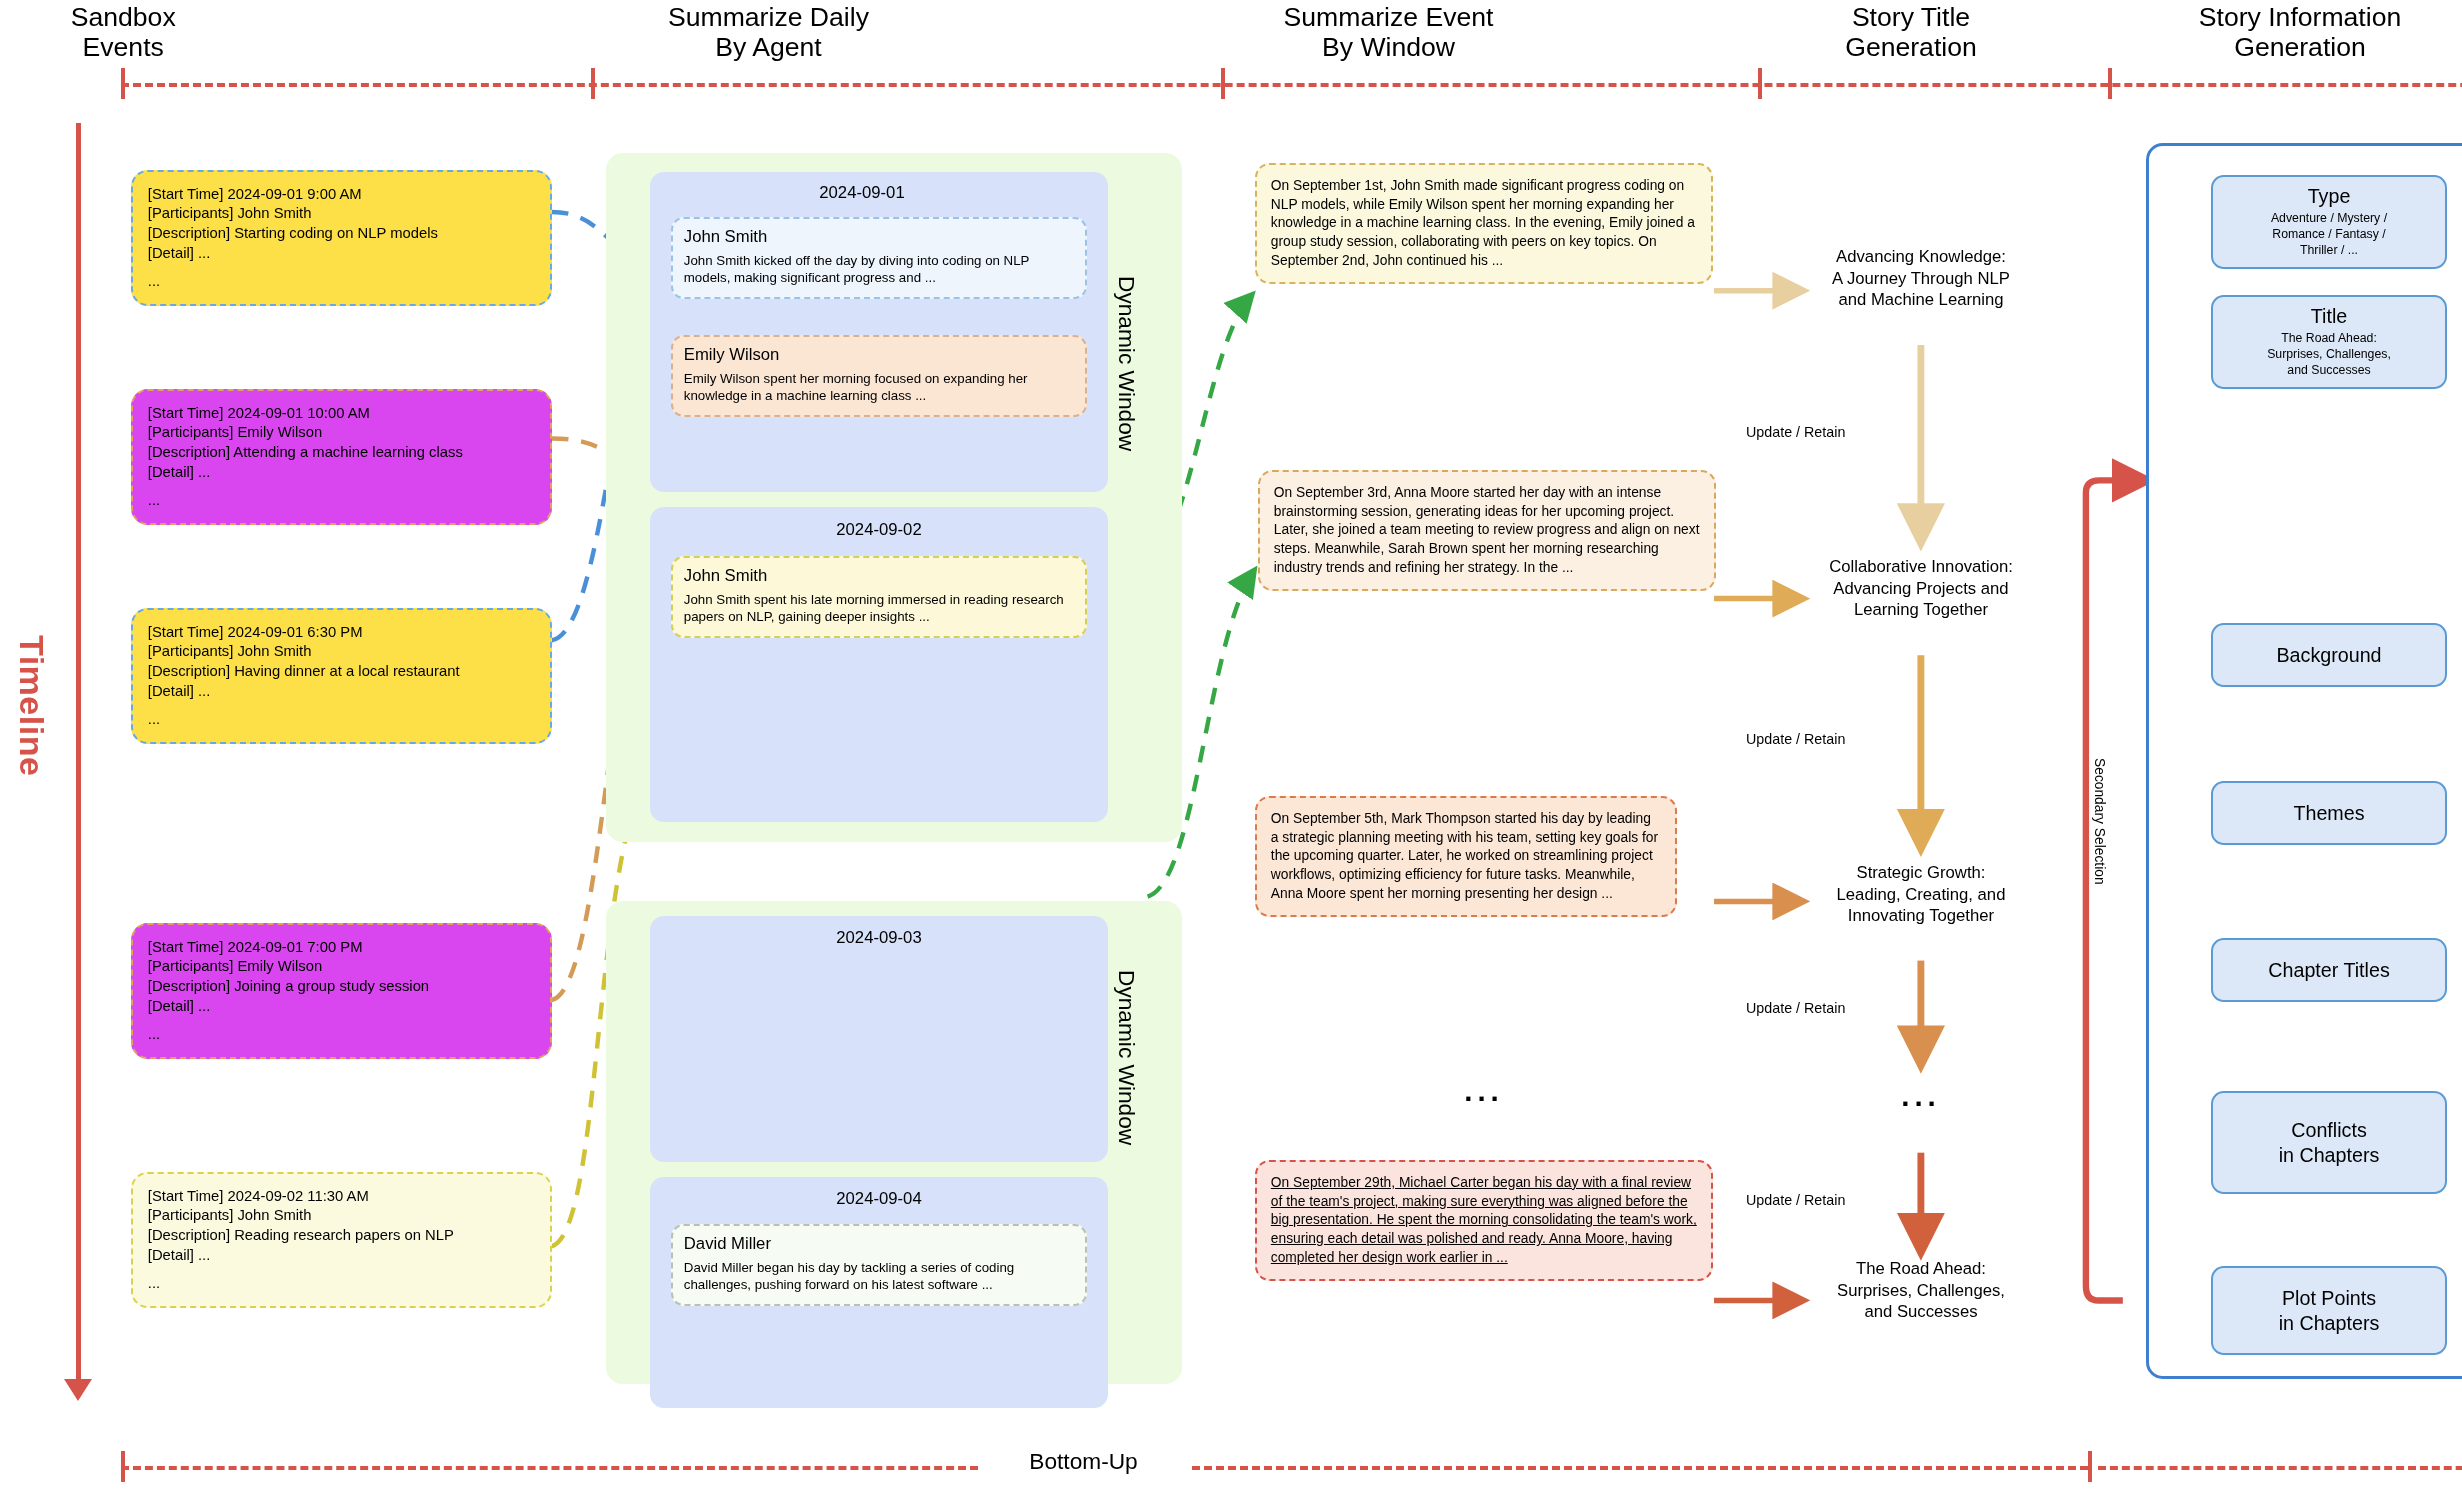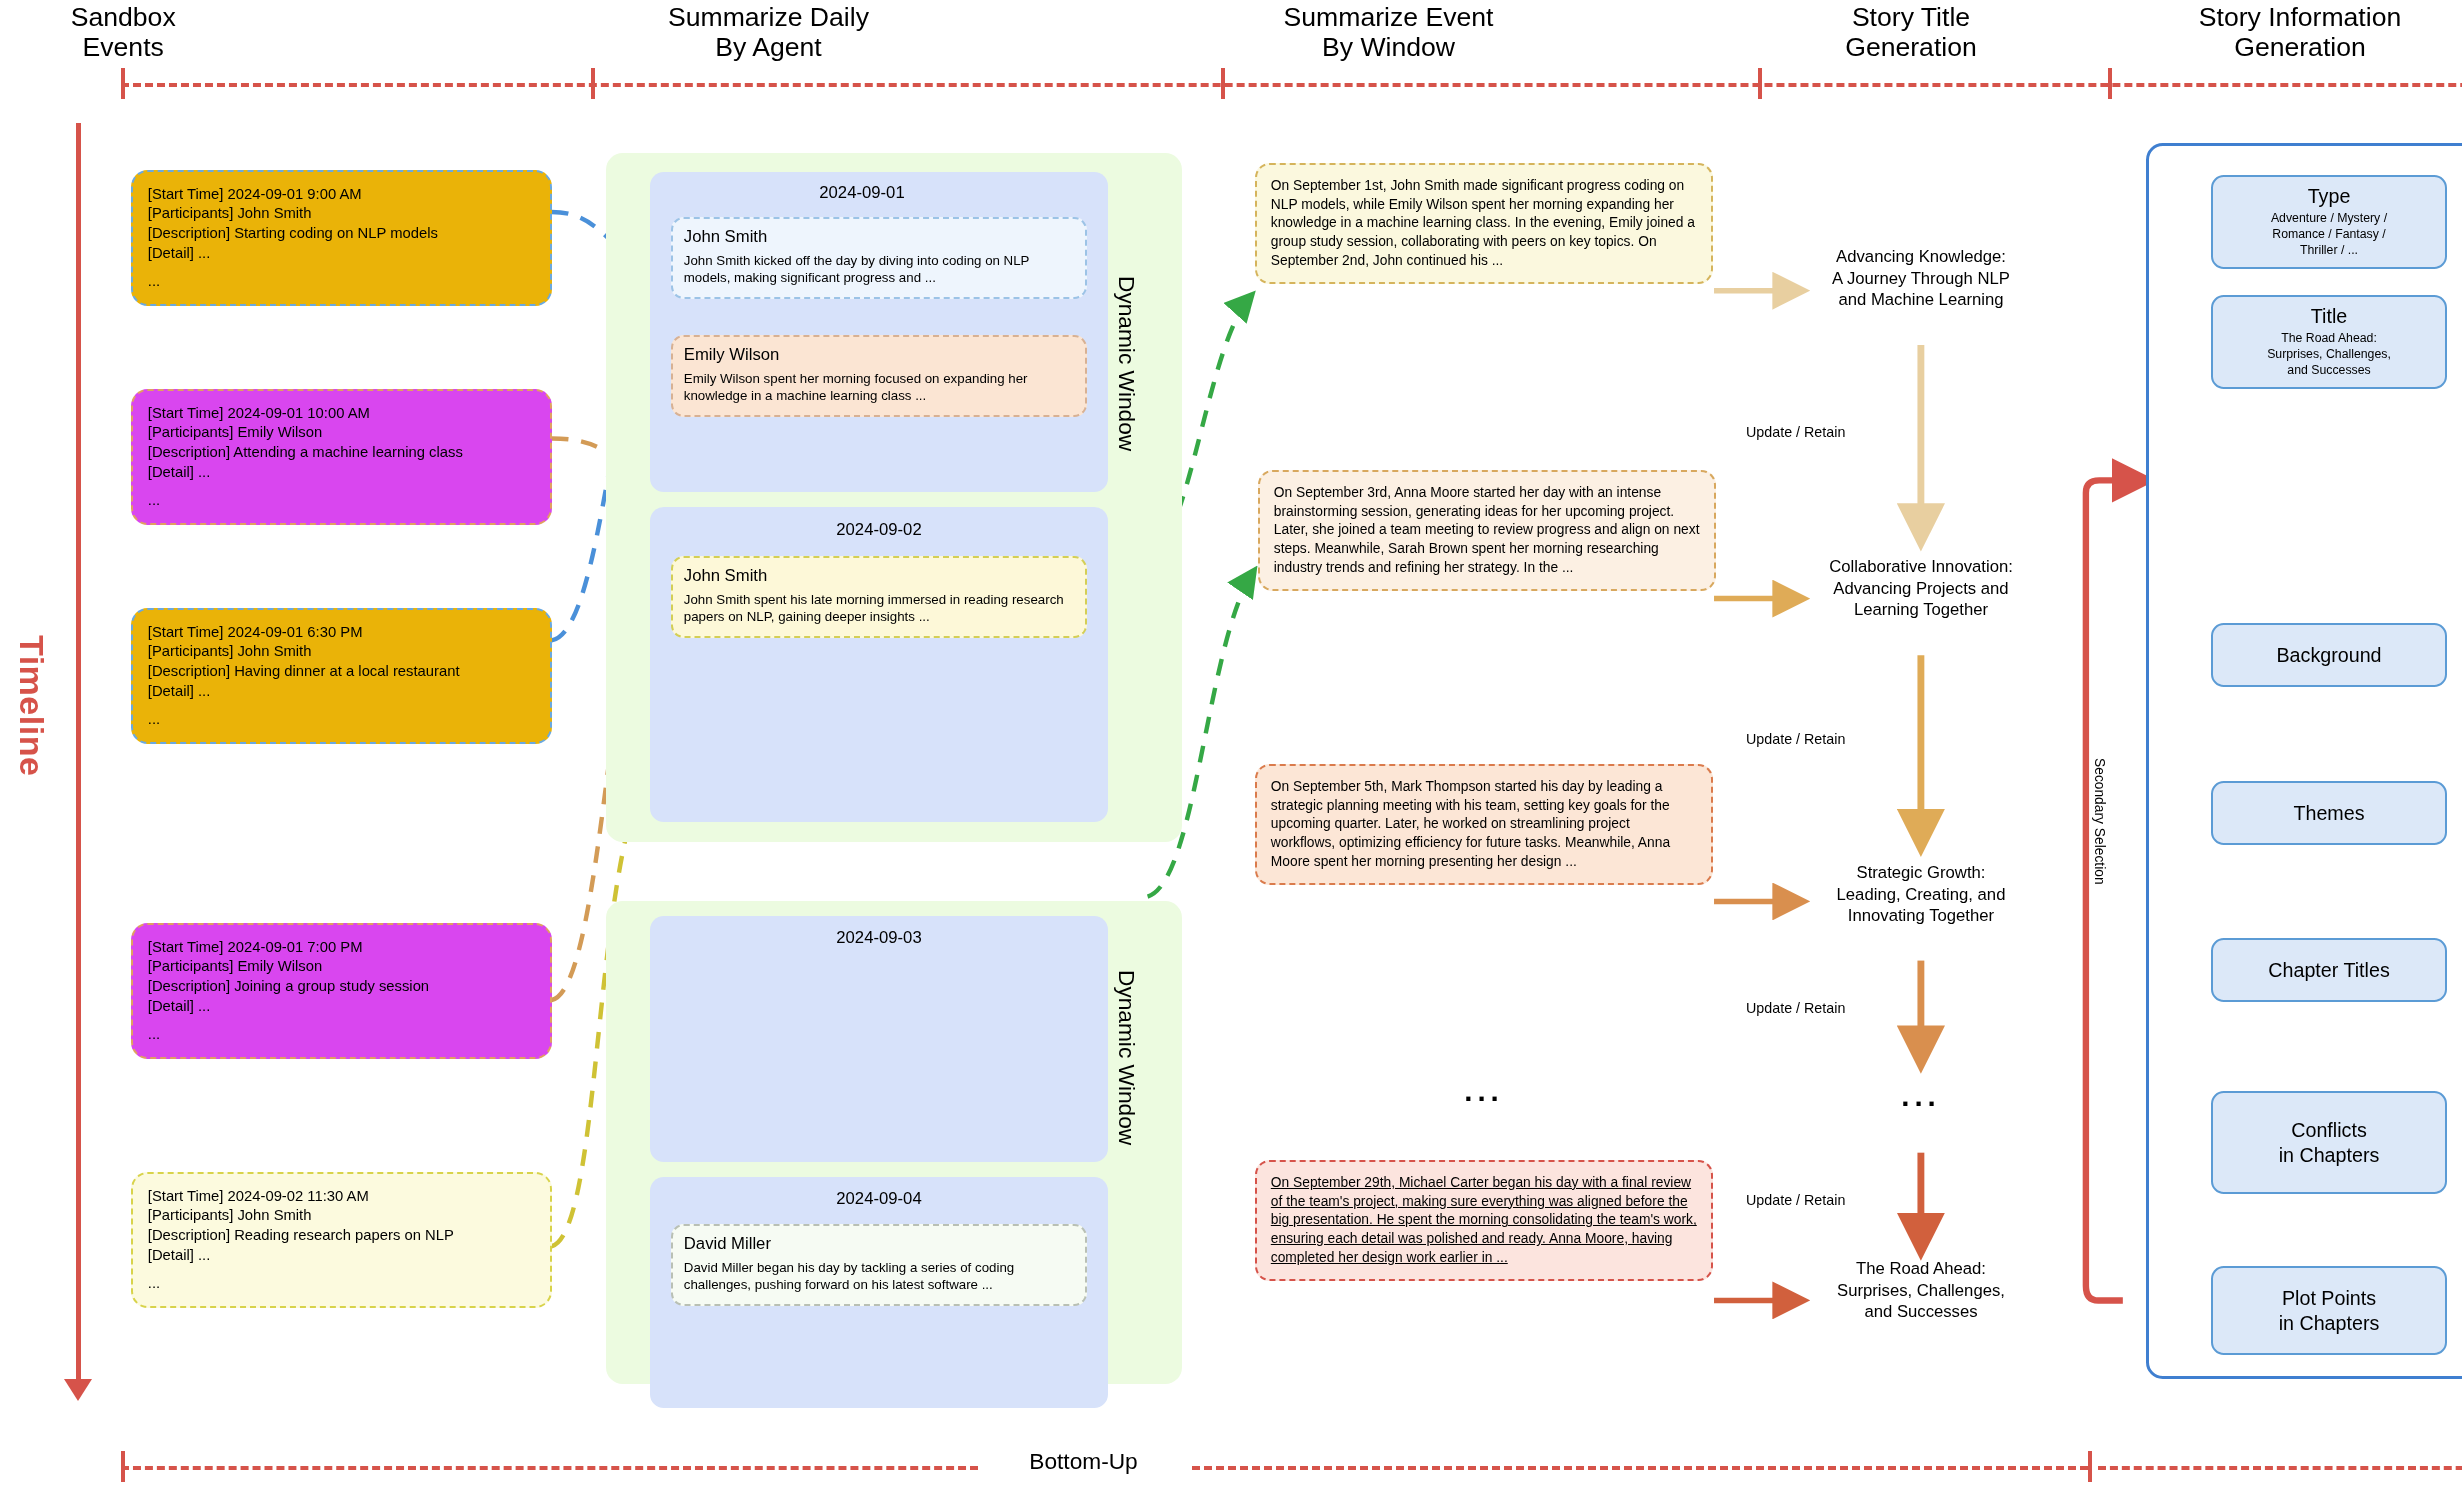--- a/index.html
+++ b/index.html
@@ -14,21 +14,21 @@
 
   
   .timeline-axis{width:5.4px;background:#d6534a;}
   .timeline-arrow{width:0;height:0;border-left:14.8px solid transparent;border-right:14.8px solid transparent;border-top:22.7px solid #d6534a;}
   .timeline-label{color:#d6534a;font-size:34px;font-weight:bold;letter-spacing:0.5px;
      writing-mode:vertical-rl;text-orientation:mixed;}
 
   
   .evcard{border-radius:16.7px;border-width:2.5px;border-style:dashed;padding:12.8px 14.8px 11.8px 14.8px;
           font-size:14.8px;line-height:1.33;}
-  .ev-blue{background:#eab308;border-color:#6aa9e0;}
+  .ev-blue{background:#fde047;border-color:#6aa9e0;}
   .ev-orange{background:#d946ef;border-color:#e0a060;}
   .ev-yellow{background:#fcfade;border-color:#d8d34a;}
 
   
   .dw-outer{background:#ecfbe0;border-radius:16.7px;}
   .dw-label{writing-mode:vertical-rl;text-orientation:mixed;font-size:22.7px;color:#000;}
   .dayblock{background:#d7e2fa;border-radius:13.8px;}
   .daydate{font-size:16.7px;text-align:center;padding:7.9px 0 3px 0;}
   .agentcard{border-radius:12.8px;border-width:2px;border-style:dashed;padding:7.9px 10.8px 9.8px 10.8px;}
   .agentname{font-size:16.7px;margin-bottom:4.9px;}
@@ -240,21 +240,21 @@
     <div class="agentname">David Miller</div>
     <div class="agenttext">David Miller began his day by tackling a series of coding challenges, pushing forward on his latest software ...</div>
   </div>
 
   <div class="abs wincard w-yellow" style="left:1255px;top:163px;width:458px;">
     <div>On September 1st, John Smith made significant progress coding on NLP models, while Emily Wilson spent her morning expanding her knowledge in a machine learning class. In the evening, Emily joined a group study session, collaborating with peers on key topics. On September 2nd, John continued his ...</div>
   </div>
   <div class="abs wincard w-peach" style="left:1258px;top:470px;width:458px;">
     <div>On September 3rd, Anna Moore started her day with an intense brainstorming session, generating ideas for her upcoming project. Later, she joined a team meeting to review progress and align on next steps. Meanwhile, Sarah Brown spent her morning researching industry trends and refining her strategy. In the ...</div>
   </div>
-  <div class="abs wincard w-orange" style="left:1255px;top:764px;width:458px;">
+  <div class="abs wincard w-orange" style="left:1255px;top:796px;width:422px;">
     <div>On September 5th, Mark Thompson started his day by leading a strategic planning meeting with his team, setting key goals for the upcoming quarter. Later, he worked on streamlining project workflows, optimizing efficiency for future tasks. Meanwhile, Anna Moore spent her morning presenting her design ...</div>
   </div>
   <div class="abs ellipsis" style="left:1255px;top:1074px;width:458px;">...</div>
   <div class="abs wincard w-red" style="left:1255px;top:1160px;width:458px;text-decoration:underline;">
     <div>On September 29th, Michael Carter began his day with a final review of the team's project, making sure everything was aligned before the big presentation. He spent the morning consolidating the team's work, ensuring each detail was polished and ready. Anna Moore, having completed her design work earlier in ...</div>
   </div>
 
   <div class="abs storytitle" style="left:1793px;top:246px;width:256px;white-space:pre-line;">Advancing Knowledge:
 A Journey Through NLP
 and Machine Learning</div>

